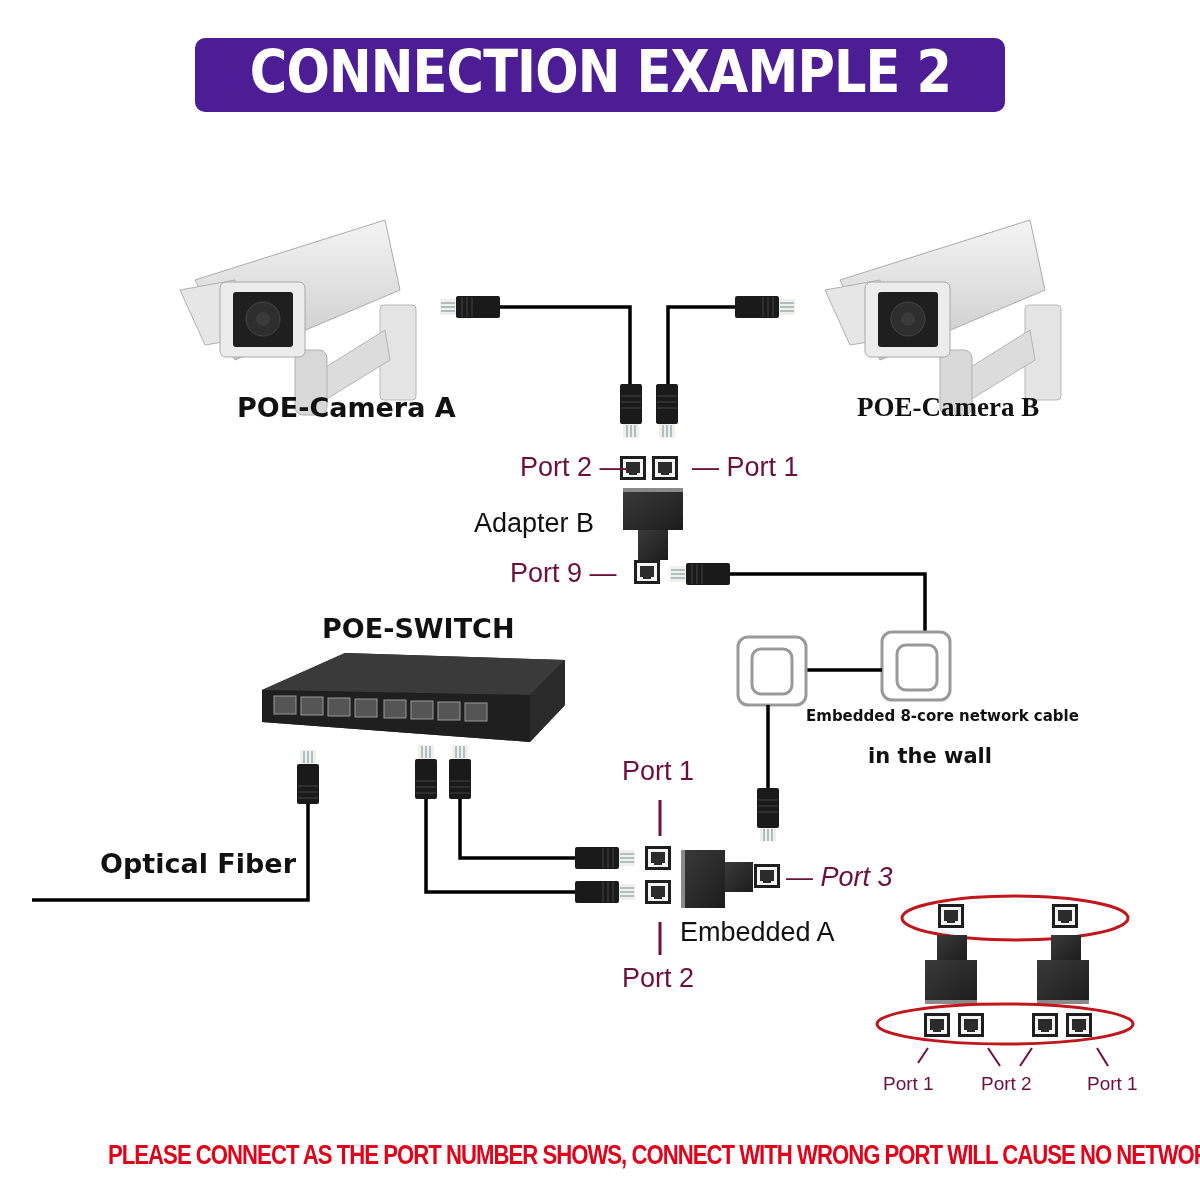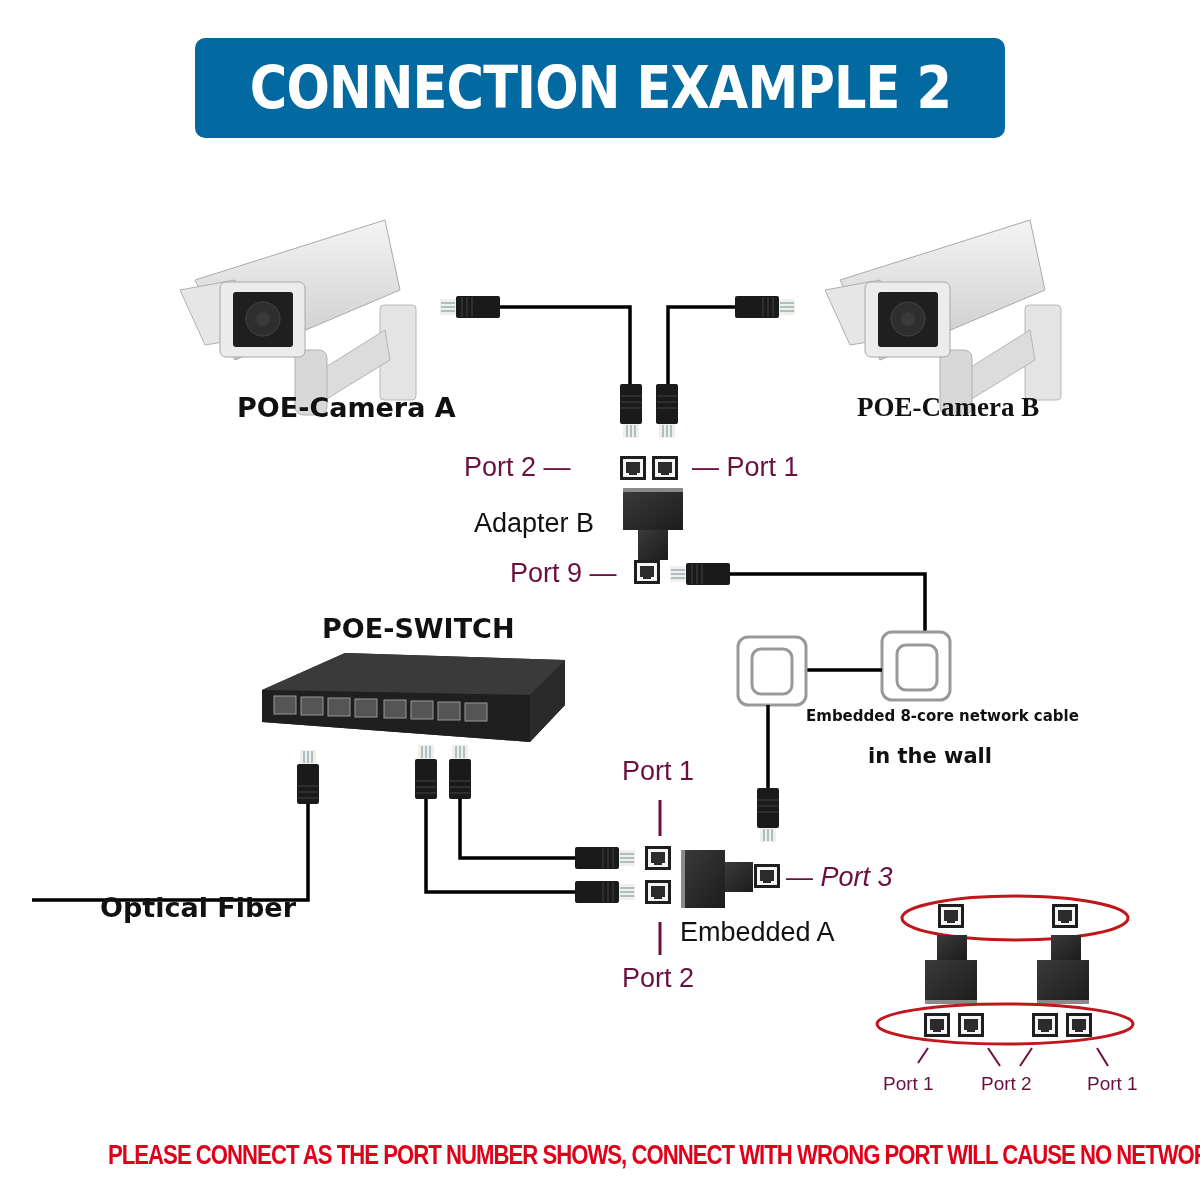--- a/index.html
+++ b/index.html
@@ -1,20 +1,20 @@
 <!DOCTYPE html>
 <html><head>
 <meta charset="utf-8">
 <style>
   html, body { margin: 0; padding: 0; background: #ffffff; }
   body { width: 1200px; height: 1200px; position: relative; overflow: hidden; font-family: "DejaVu Sans", sans-serif; }
   .title-banner {
-    position: absolute; left: 195px; top: 38px; width: 810px; height: 100px;
-    background: #0369a1; border-radius: 10px;
-    display: flex; align-items: center; justify-content: center;
+    position: absolute; left: 195px; top: 38px; width: 810px; height: 74px;
+    background: #4c1d95; border-radius: 10px;
+    display: flex; justify-content: center;
   }
   .title-banner span {
     color: #ffffff; font-family: "DejaVu Sans", sans-serif; font-weight: bold;
     font-size: 58px; letter-spacing: -1px; transform: scaleX(0.88); white-space: nowrap;
   }
   .lbl { position: absolute; font-family: "DejaVu Sans", sans-serif; font-weight: bold; color: #111; white-space: nowrap; }
   .port { position: absolute; font-family: "Liberation Sans", sans-serif; color: #6b0f3f; white-space: nowrap; }
   .port-lg { font-size: 27px; }
   .port-sm { font-size: 19px; }
   .plain { position: absolute; font-family: "Liberation Sans", sans-serif; color: #111; font-size: 27px; white-space: nowrap; }
@@ -217,28 +217,28 @@
       <line x1="988" y1="1048" x2="1000" y2="1066"></line>
       <line x1="1032" y1="1048" x2="1020" y2="1066"></line>
       <line x1="1097" y1="1048" x2="1108" y2="1066"></line>
     </g>
   </g>
 </svg>
 
 <div class="lbl" style="left:218px; top:392px; font-size:27px;margin-left:19px;">POE-Camera A</div>
 <div class="lbl" style="left:857px; top:392px; font-size:27px;font-family:Liberation Serif, serif;">POE-Camera B</div>
 <div class="lbl" style="left:322px; top:613px; font-size:27px;">POE-SWITCH</div>
-<div class="lbl" style="left:100px; top:892px; font-size:27px;text-align:right;">Optical Fiber</div>
+<div class="lbl" style="left:100px; top:848px; font-size:27px;text-align:right;">Optical Fiber</div>
 <div class="lbl" style="left:806px; top:707px; font-size:15px;">Embedded 8-core network cable</div>
 <div class="lbl" style="left:868px; top:744px; font-size:21px;">in the wall</div>
 
 <div class="plain" style="left:474px; top:508px;text-align:right;">Adapter B</div>
 <div class="plain" style="left:680px; top:917px;">Embedded A</div>
 
-<div class="port port-lg" style="left:464px; top:452px;">Port 2 —</div>
+<div class="port port-lg" style="left:520px; top:452px;">Port 2 —</div>
 <div class="port port-lg" style="left:692px; top:452px;">— Port 1</div>
 <div class="port port-lg" style="left:510px; top:558px;">Port 9 —</div>
 
 <div class="port port-lg" style="left:622px; top:756px;">Port 1</div>
 <div class="port port-lg" style="left:622px; top:963px;">Port 2</div>
 <div class="port port-lg" style="left:786px; top:862px;font-style:italic;">— Port 3</div>
 
 <div class="port port-sm" style="left:883px; top:1073px;">Port 1</div>
 <div class="port port-sm" style="left:981px; top:1073px;">Port 2</div>
 <div class="port port-sm" style="left:1087px; top:1073px;">Port 1</div>

